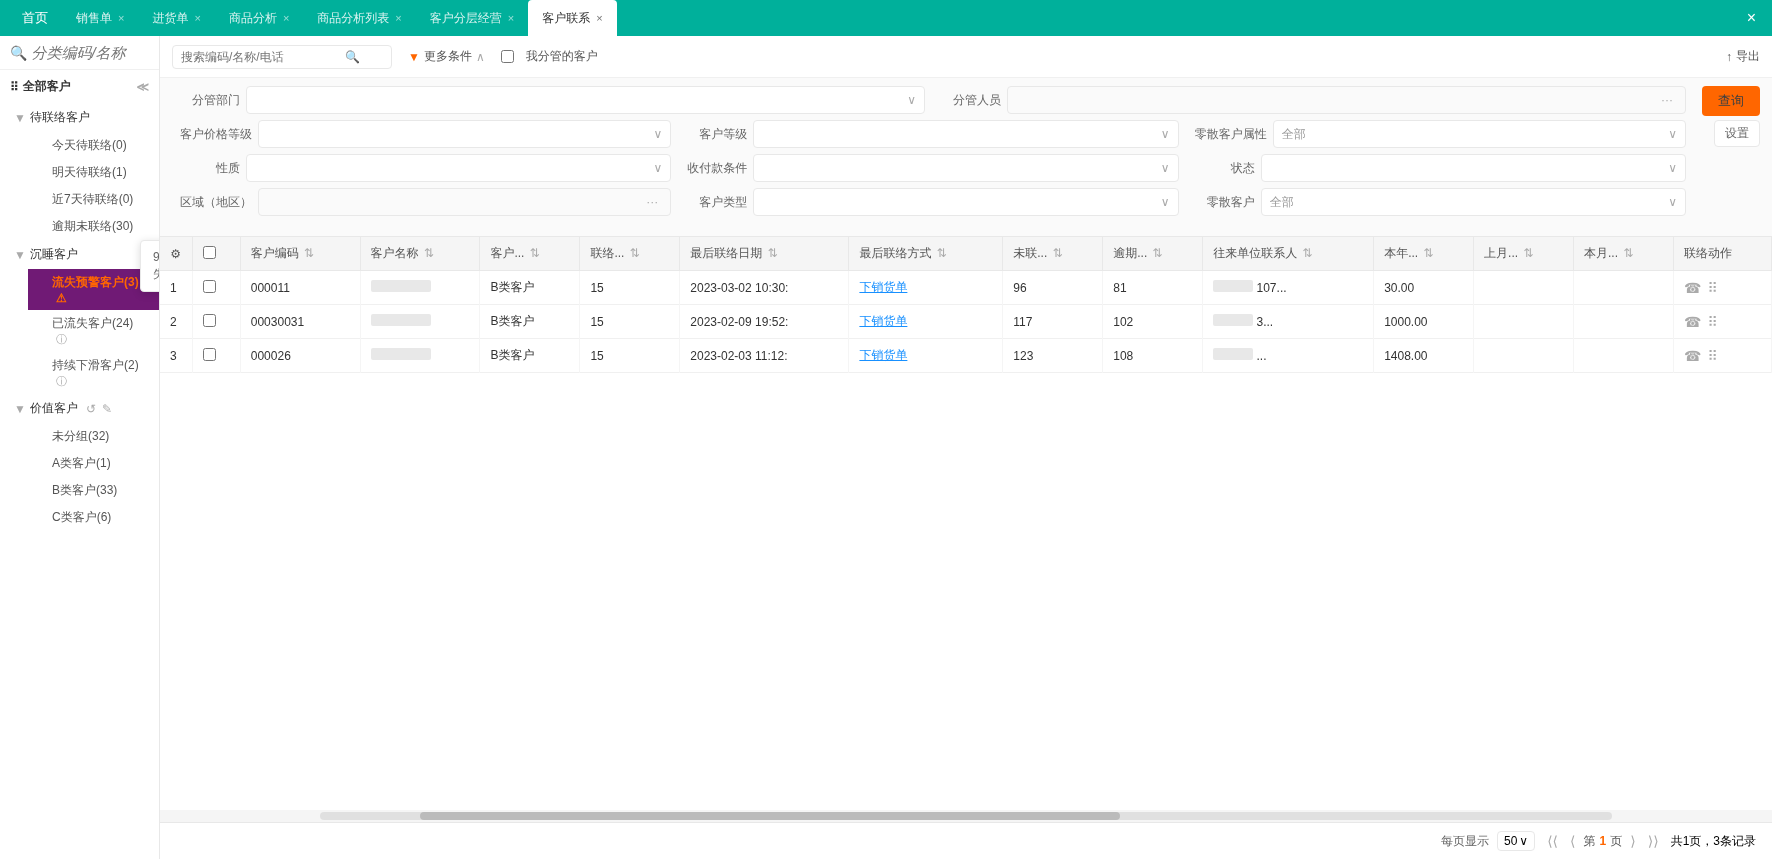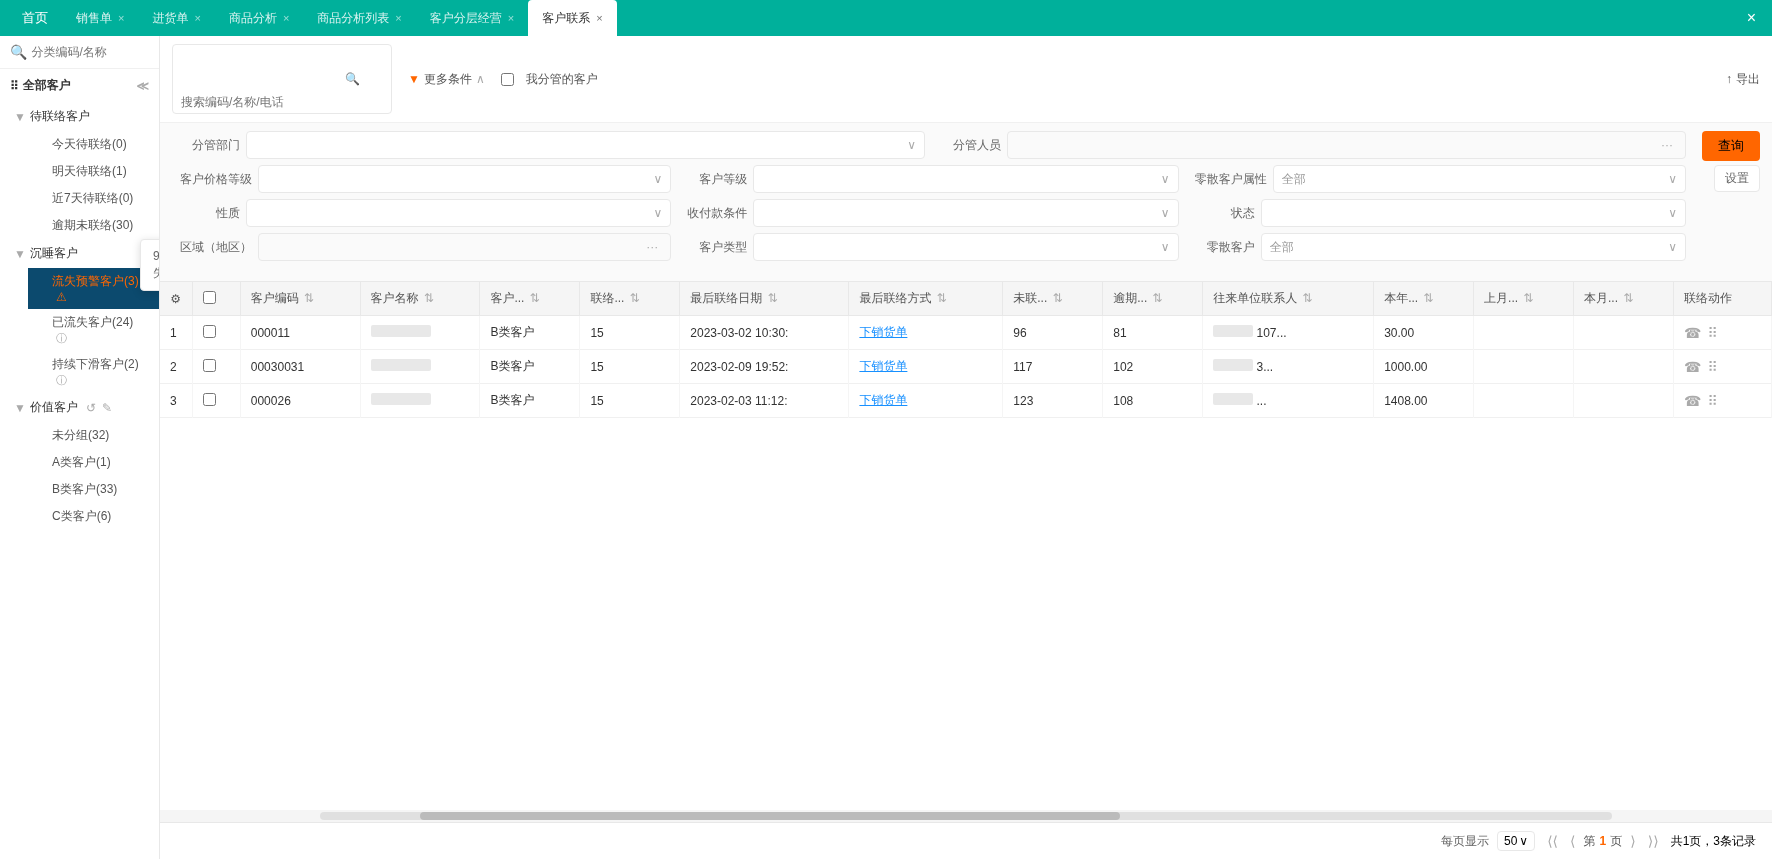--- a/index.html
+++ b/index.html
@@ -70,22 +70,23 @@
       display: flex;
       align-items: center;
       padding: 8px 10px;
       border-bottom: 1px solid #f0f0f0;
       gap: 4px;
     }
     .sidebar-search input {
       border: none;
       outline: none;
       flex: 1;
-      font-size: 12px;
+      font-size: 15px;
       color: #999;
+      font-style: italic;
     }
     .search-icon { color: #aaa; font-size: 14px; }
 
     .sidebar-section-header {
       display: flex;
       align-items: center;
       padding: 8px 10px;
       font-weight: bold;
       font-size: 13px;
       color: #333;
@@ -108,21 +109,22 @@
 
     .sidebar-item {
       padding: 5px 10px 5px 24px;
       color: #555;
       cursor: pointer;
       font-size: 12px;
       margin-left: 28px;
     }
     .sidebar-item.active {
       color: #ff6600;
-      background: #0c4a6e;
+      background: #701a75;
+      font-weight: bold;
     }
 
     
     .tooltip-box {
       position: absolute;
       left: 30px;
       background: white;
       border: 1px solid #e8e8e8;
       border-radius: 4px;
       padding: 8px 12px;
@@ -158,21 +160,20 @@
       padding: 4px 8px;
       gap: 4px;
       width: 220px;
     }
     .search-input-wrap input {
       border: none;
       outline: none;
       font-size: 12px;
       color: #999;
       width: 160px;
-      margin-top: 46px;
     }
     .search-btn { color: #ff6600; cursor: pointer; }
     .filter-btn {
       display: flex;
       align-items: center;
       gap: 4px;
       color: #555;
       cursor: pointer;
       padding: 4px 8px;
     }
@@ -241,21 +242,21 @@
       align-items: center;
       justify-content: space-between;
       cursor: pointer;
       color: #999;
     }
     .filter-select .chevron { color: #aaa; }
     .filter-dots { color: #aaa; cursor: pointer; padding: 0 4px; }
 
     .query-btn {
       background: #ff6600;
-      color: #000000;
+      color: #404040;
       border: none;
       border-radius: 4px;
       padding: 6px 16px;
       cursor: pointer;
       font-size: 13px;
     }
     .settings-btn {
       background: white;
       color: #666;
       border: 1px solid #e8e8e8;

